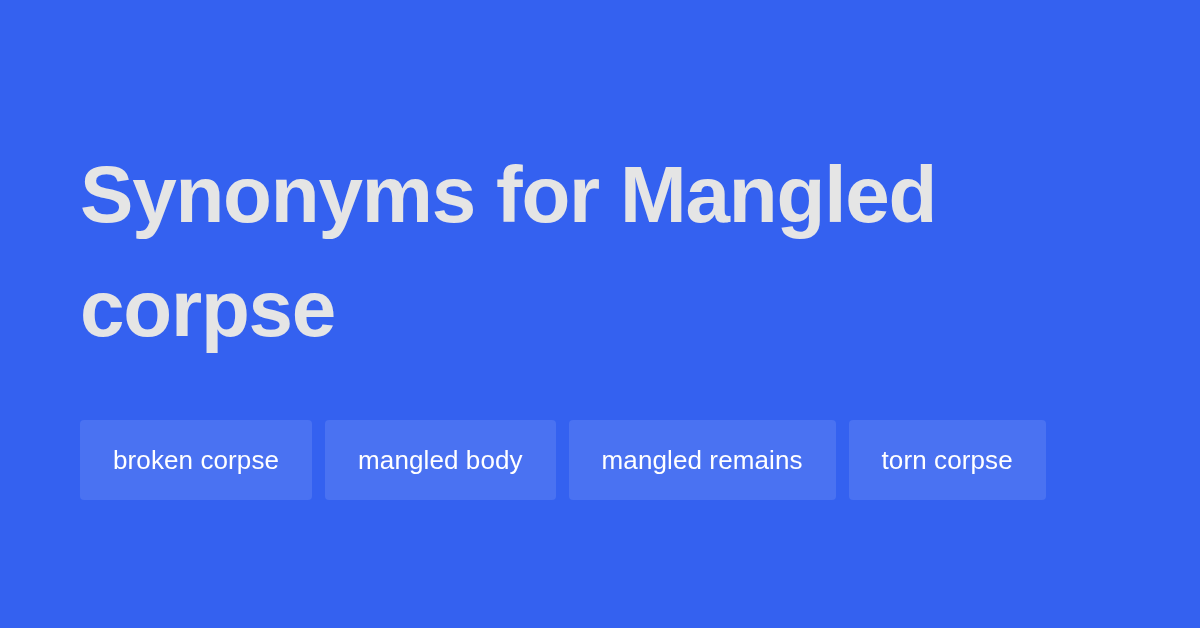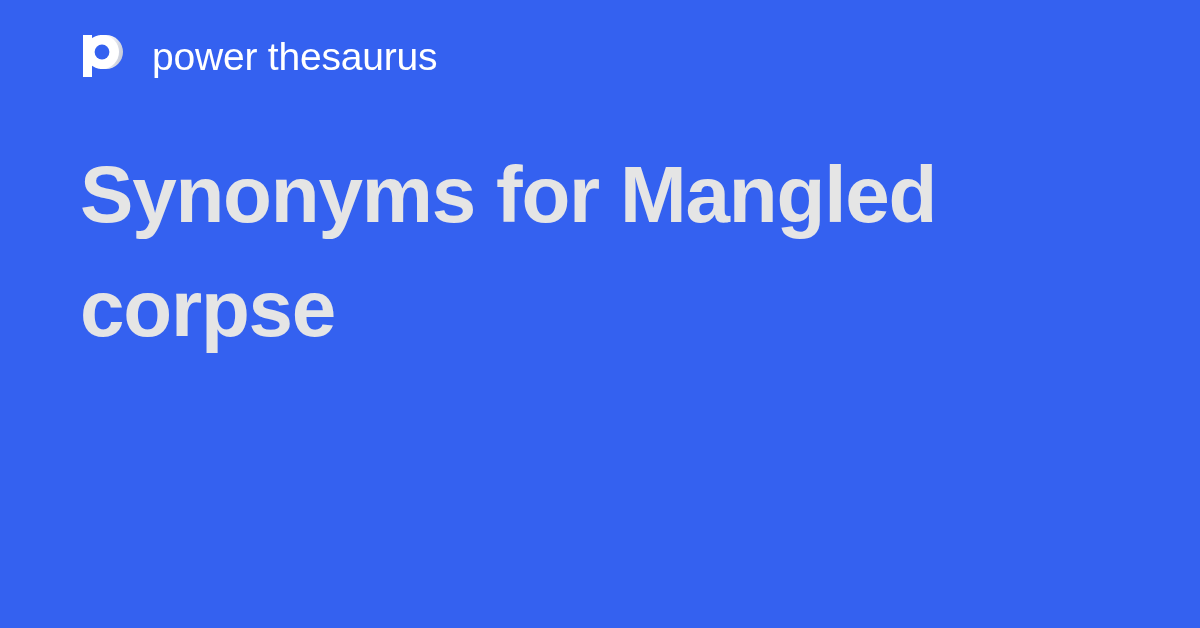--- a/index.html
+++ b/index.html
@@ -91,36 +91,23 @@
     line-height: 1;
     white-space: nowrap;
     letter-spacing: 0.1px;
   }
 </style>
 </head>
 <body>
 
 <div id="page">
 
-  <div class="brand">
-    <svg class="brand-mark" viewBox="0 0 46 48" aria-hidden="true">
-      <defs>
-        <linearGradient id="lobeGrad" x1="0" y1="0" x2="1" y2="0.35">
-          <stop offset="0%" stop-color="#ffffff"></stop>
-          <stop offset="55%" stop-color="#eceef3"></stop>
-          <stop offset="100%" stop-color="#c9cedb"></stop>
-        </linearGradient>
-      </defs>
-
-      <path d="M20 3 h6 a17 17 0 0 1 0 34 h-6 z" fill="url(#lobeGrad)"></path>
-      <circle cx="22" cy="20" r="17" fill="#ffffff"></circle>
-
-      <rect x="3" y="3" width="9" height="42" fill="#ffffff"></rect>
-
-      <circle cx="22" cy="20" r="7.4" fill="#3461f0"></circle>
-    </svg>
-    <div class="brand-name">power thesaurus</div>
-  </div>
 
   <h1 class="headline">Synonyms for Mangled corpse</h1>
 
+  <div class="chips">
+    <div class="chip">broken corpse</div>
+    <div class="chip">mangled body</div>
+    <div class="chip">mangled remains</div>
+    <div class="chip">torn corpse</div>
+  </div>
 
 </div>
 
 </body></html>

